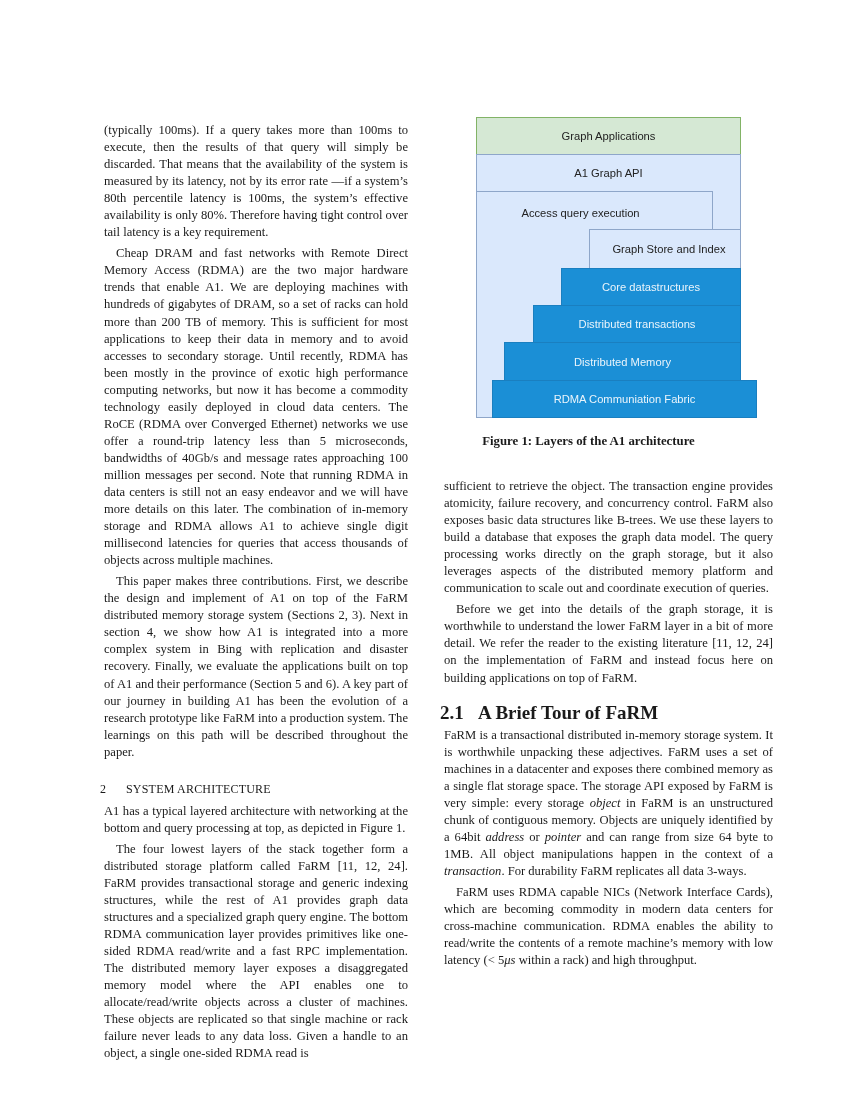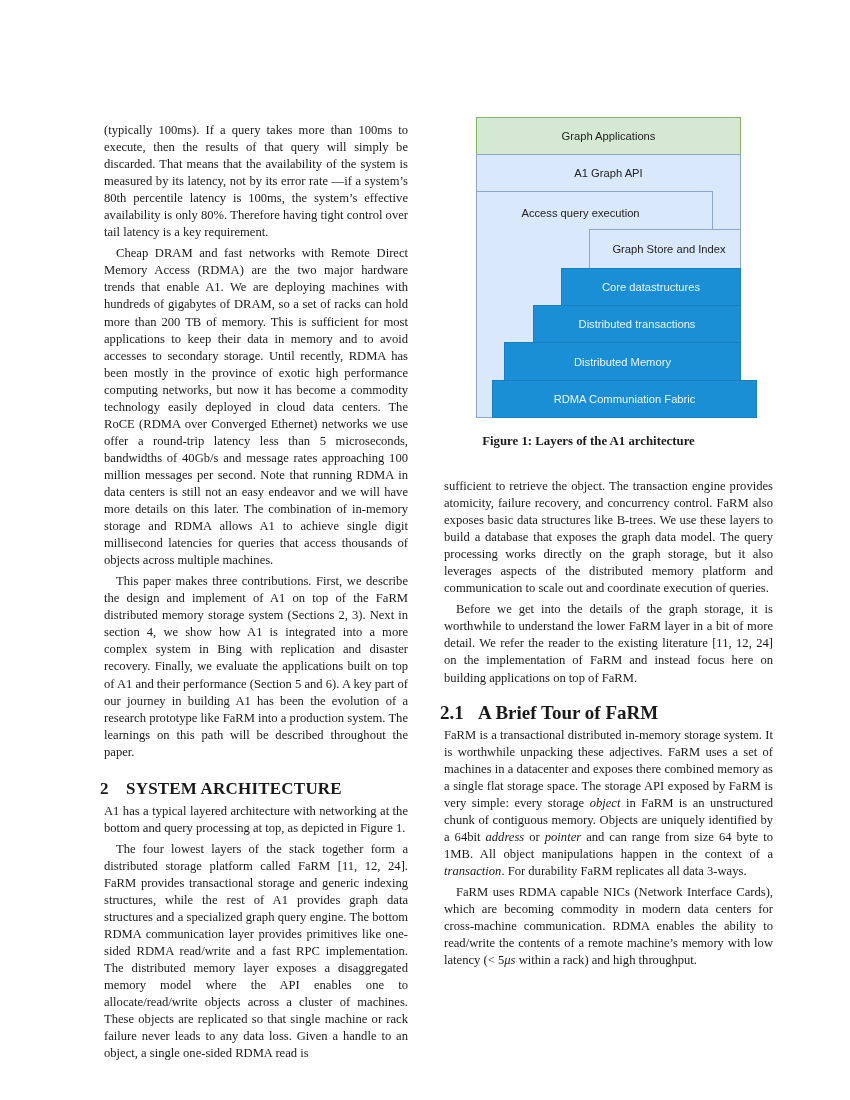--- a/index.html
+++ b/index.html
@@ -4,21 +4,21 @@
 <style>
   html, body { margin: 0; padding: 0; background: #ffffff; }
   body { width: 850px; height: 1100px; position: relative; overflow: hidden;
          font-family: "Liberation Serif", "DejaVu Serif", serif; color: #1a1a1a; }
   .col { position: absolute; top: 118px; width: 312px; font-size: 12.6px; line-height: 17.05px;
          text-align: justify; hyphens: manual; }
   #left-col { left: 100px; }
   #right-col { left: 440px; top: 474px; width: 337px; }
   p { margin: 4px; }
   p.indent { text-indent: 12px; }
-  h2.sec { font-size: 17px; font-weight: bold; margin: 18px 0 3px 0; letter-spacing: 0.2px; line-height: 20px; }
+  h2.sec { font-size: 12px; font-weight: normal; margin: 18px 0 3px 0; letter-spacing: 0.2px; line-height: 20px; }
   h2.sec .num { display: inline-block; width: 26px; }
   h3.sub { font-size: 19px; font-weight: bold; margin: 16px 0 3px 0; line-height: 20px; }
   h3.sub .num { display: inline-block; width: 38px; }
   em { font-style: italic; }
 
   #figure { position: absolute; left: 476px; top: 117px; width: 255px; height: 302px; }
   .layer { position: absolute; box-sizing: border-box; display: flex; align-items: center; justify-content: center;
            font-family: "Liberation Sans", "DejaVu Sans", sans-serif; font-size: 11.2px; }
   .green { background: #d5e8d4; border: 1px solid #82b366; color: #222; }
   .light { background: #dae8fc; border: 1px solid #8ea6c9; color: #222; }

